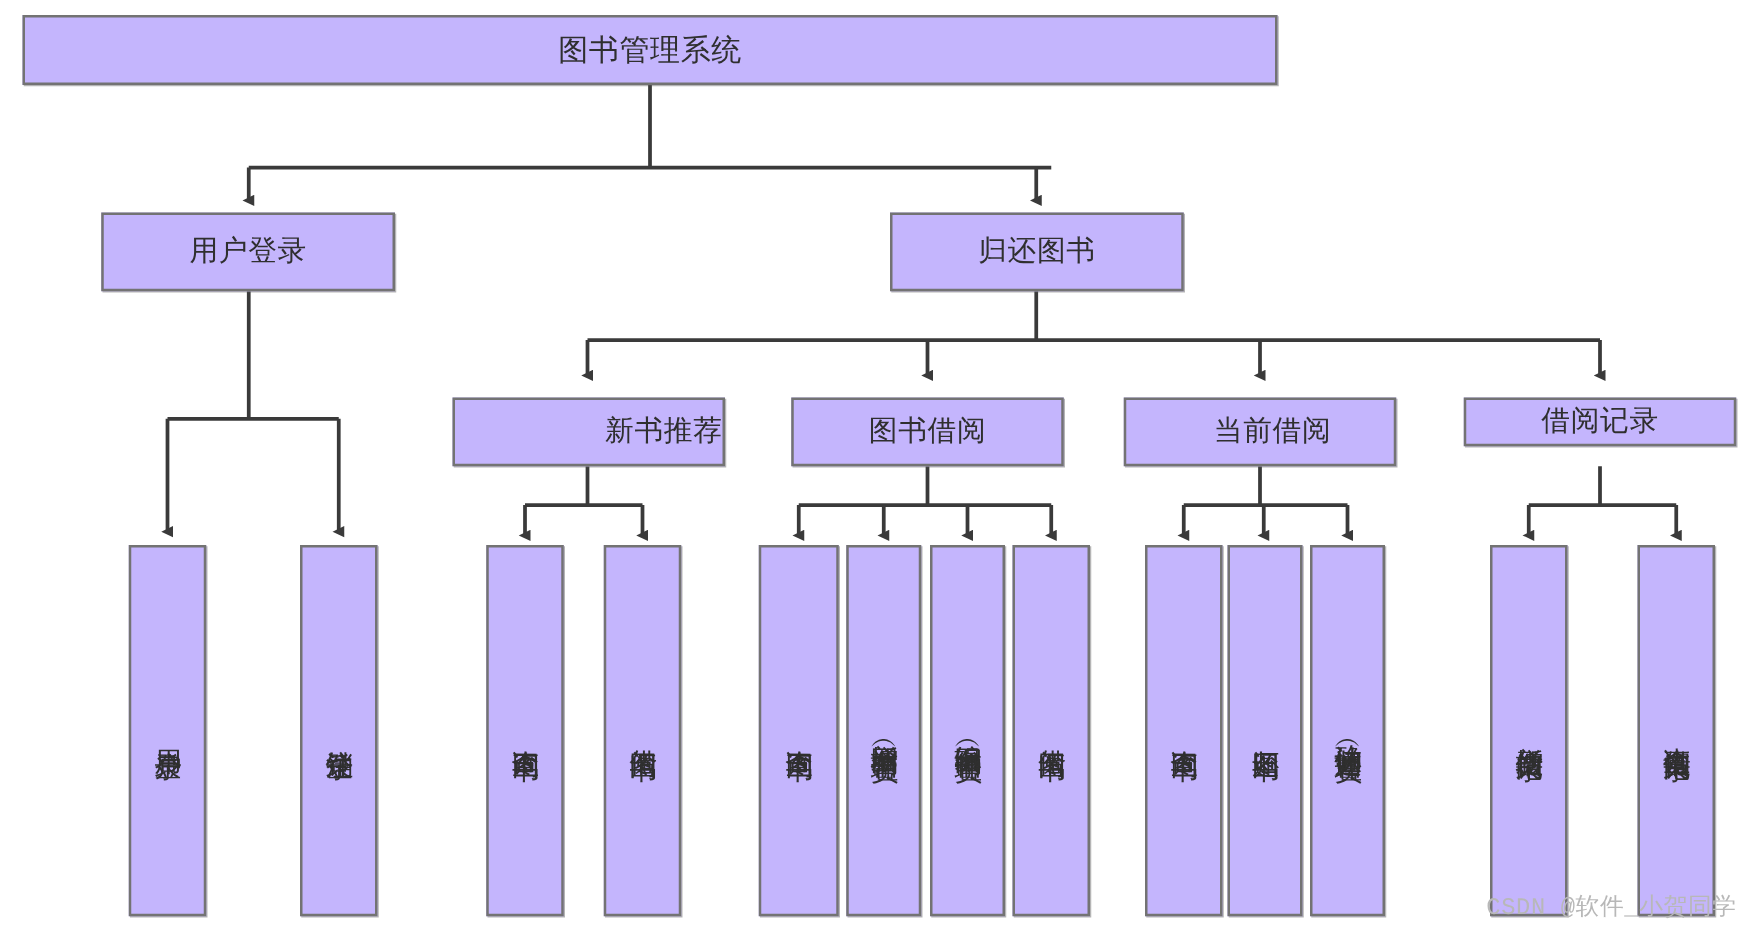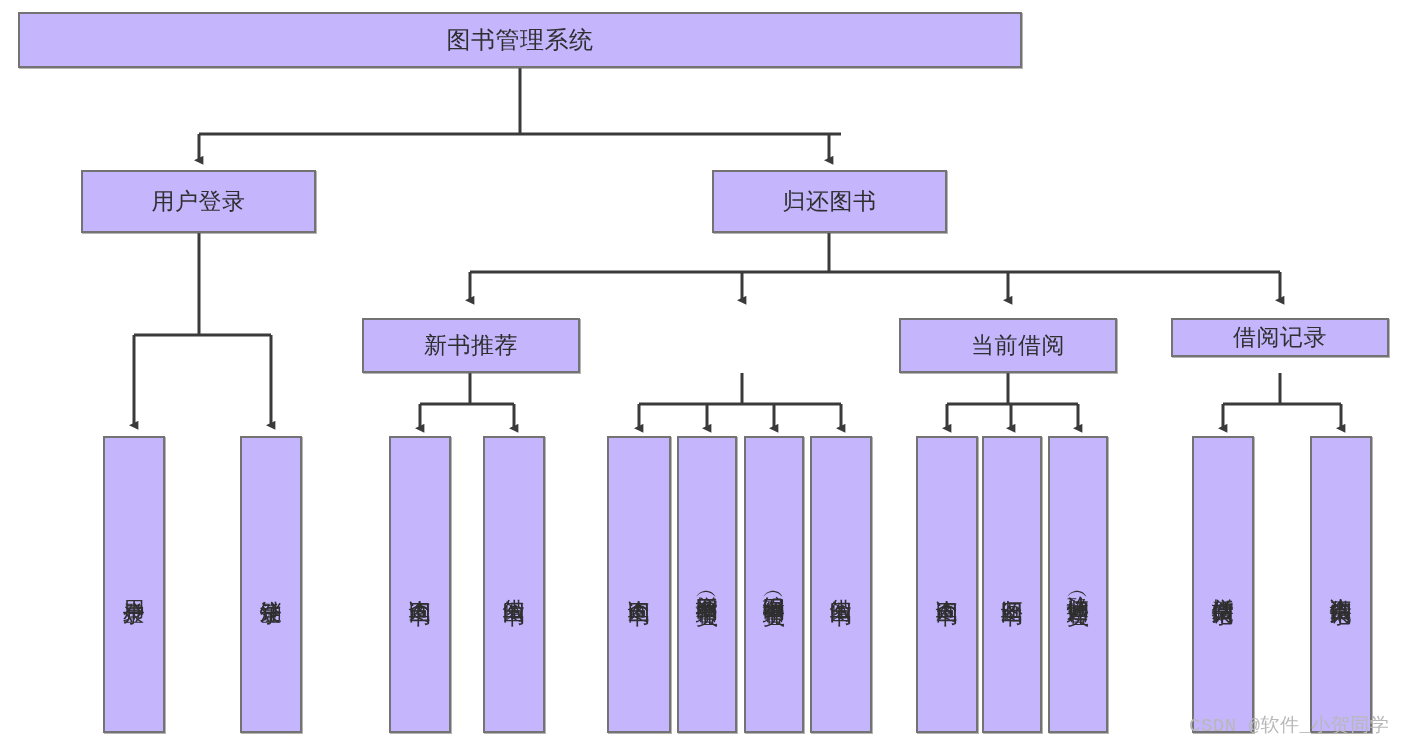--- a/index.html
+++ b/index.html
@@ -132,22 +132,25 @@
     <span class="label">图书管理系统</span>
   </div>
 
   <div class="node horiz" style="left:81px; top:170px; width:235px; height:63px;">
     <span class="label">用户登录</span>
   </div>
   <div class="node horiz" style="left:712px; top:170px; width:235px; height:63px;">
     <span class="label">归还图书</span>
   </div>
 
-  <div class="node horiz" style="left:362px; top:318px; width:218px; height:55px;">
+  <div class="node horiz" style="left:362px; top:318px; width:218px; height:55px;justify-content:flex-end;">
     <span class="label">新书推荐</span>
+  </div>
+  <div class="node horiz" style="left:633px; top:318px; width:218px; height:55px;">
+    <span class="label">图书借阅</span>
   </div>
   <div class="node horiz" style="left:899px; top:318px; width:218px; height:55px;padding-left:20px;">
     <span class="label">当前借阅</span>
   </div>
   <div class="node horiz" style="left:1171px; top:318px; width:218px; height:39px;">
     <span class="label">借阅记录</span>
   </div>
 
   <div class="node vert" style="left:103px; top:436px; width:62px; height:297px;">
     <span class="label">用户登录</span>

